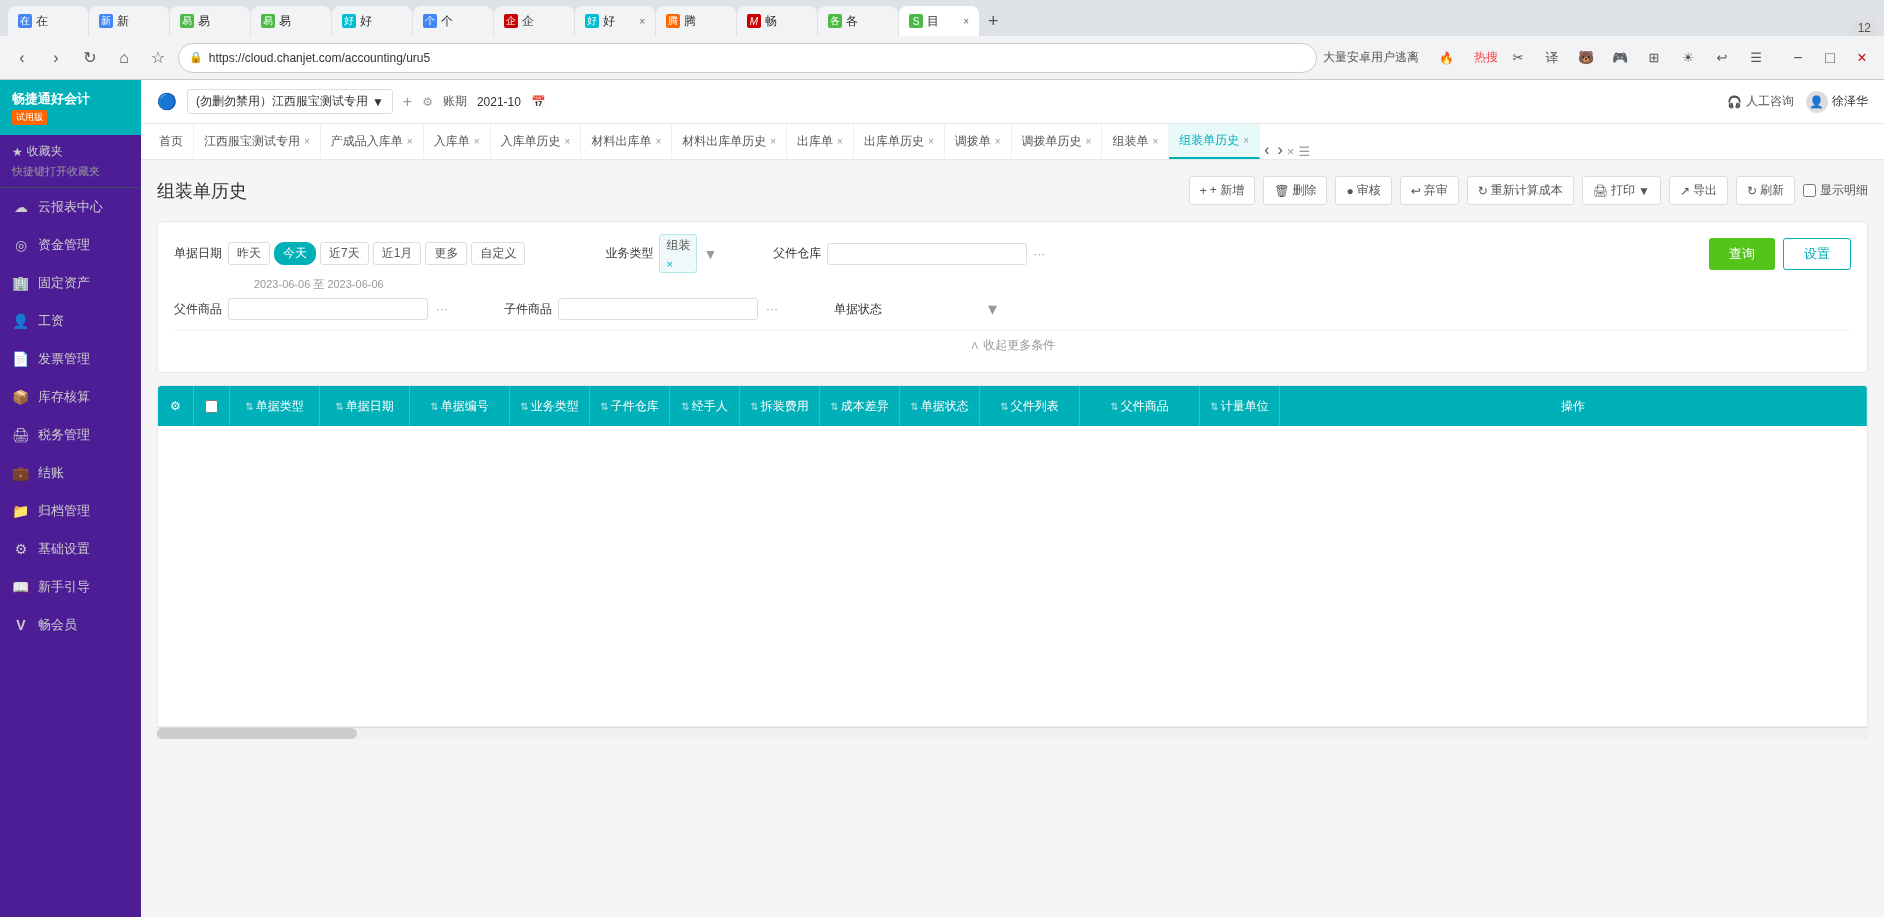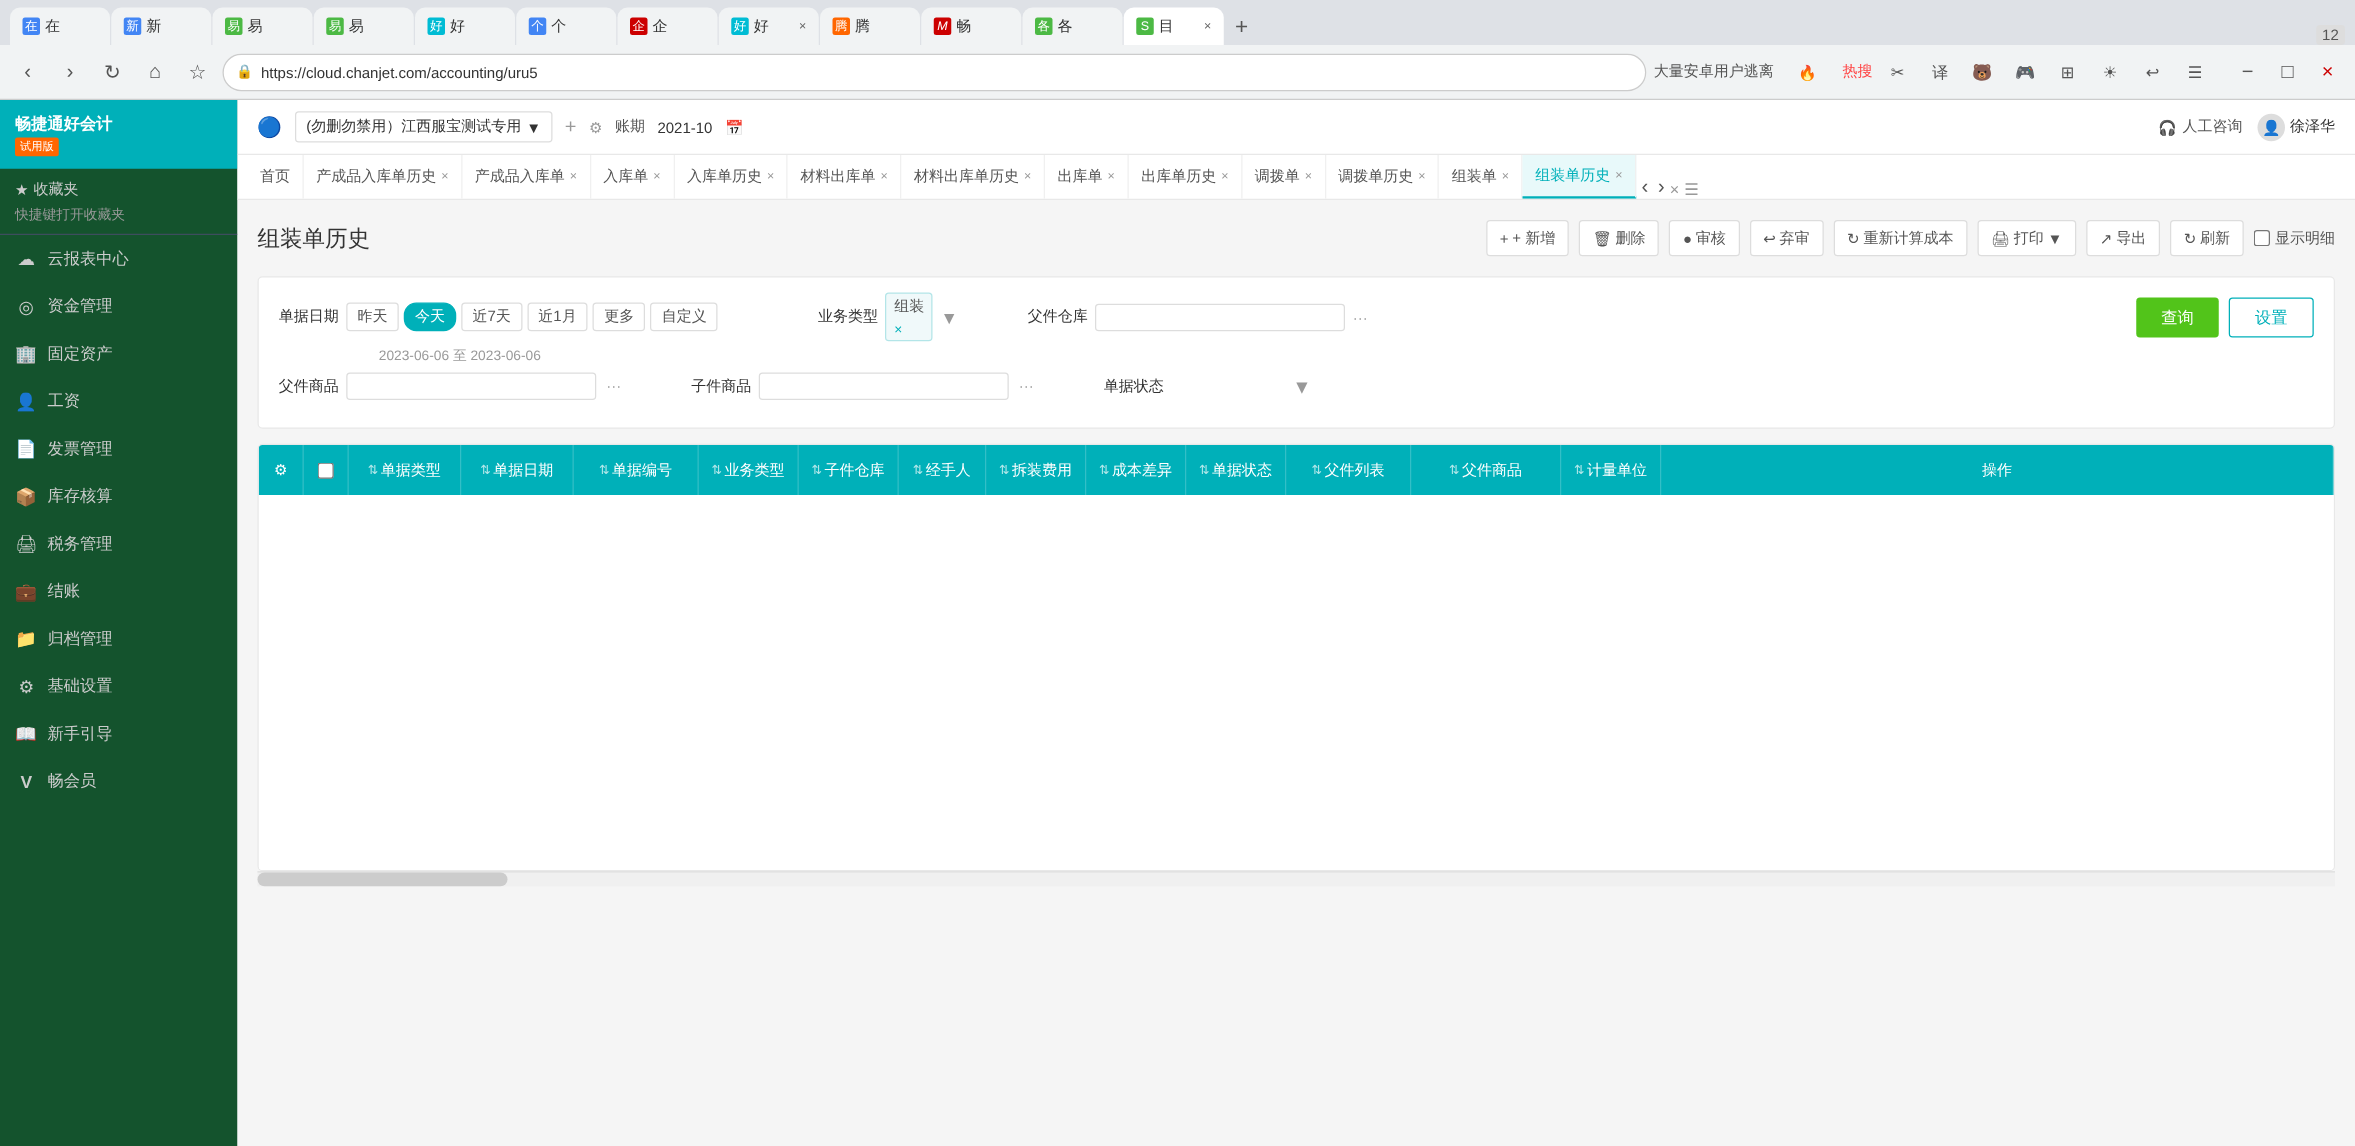--- a/index.html
+++ b/index.html
@@ -19,21 +19,21 @@
     .address-bar { flex: 1; height: 30px; border-radius: 15px; border: 1px solid #ccc; background: #fff; display: flex; align-items: center; padding: 0 10px; font-size: 12px; color: #333; gap: 6px; }
     .address-bar .lock { color: #4CAF50; font-size: 11px; }
     .search-area { display: flex; align-items: center; gap: 20px; color: #555; font-size: 12px; }
     .toolbar-icons { display: flex; align-items: center; gap: 6px; color: #555; font-size: 13px; }
     .toolbar-icon-btn { width: 28px; height: 28px; display: flex; align-items: center; justify-content: center; border-radius: 4px; cursor: pointer; font-size: 13px; }
 
     
     .app-container { display: flex; height: calc(917px - 80px); }
 
     
-    .sidebar { width: 190px; background: #14532d; display: flex; flex-direction: column; flex-shrink: 0; }
+    .sidebar { width: 141px; background: #4c1d95; display: flex; flex-direction: column; flex-shrink: 0; }
     .sidebar-header { background: #00b0b9; padding: 10px 12px; display: flex; align-items: center; gap: 8px; }
 
     .favorites-section { padding: 8px 12px; border-bottom: 1px solid #3d4d5e; }
     .favorites-title { color: #ccc; font-size: 12px; display: flex; align-items: center; gap: 4px; }
     .favorites-hint { color: #999; font-size: 11px; margin-top: 4px; }
 
     .sidebar-nav { flex: 1; overflow-y: auto; }
     .nav-item { display: flex; align-items: center; gap: 8px; padding: 10px 12px; color: #ccc; cursor: pointer; font-size: 13px; }
     .nav-item-icon { width: 18px; height: 18px; display: flex; align-items: center; justify-content: center; font-size: 14px; }
 
@@ -295,21 +295,21 @@
           <span>徐泽华</span>
         </div>
       </div>
     </div>
 
     <div class="tab-bar">
       <div class="page-tab">
         <span>首页</span>
       </div>
       <div class="page-tab">
-        <span>产成品入库单历史</span>
+        <span>江西服宝测试专用</span>
         <span class="page-tab-close">×</span>
       </div>
       <div class="page-tab">
         <span>产成品入库单</span>
         <span class="page-tab-close">×</span>
       </div>
       <div class="page-tab">
         <span>入库单</span>
         <span class="page-tab-close">×</span>
       </div>
@@ -453,20 +453,24 @@
             <input type="text" class="filter-input" style="width: 200px;">
             <span style="color:#999;cursor:pointer;margin-left:2px;">···</span>
           </div>
           <div class="filter-item" style="margin-left:40px;">
             <span class="filter-label">单据状态</span>
             <span class="filter-dropdown" style="font-size:18px;margin-left:100px;">▾</span>
           </div>
         </div>
 
 
+        <div class="collapse-bar">
+          <span>∧</span>
+          <span>收起更多条件</span>
+        </div>
       </div>
 
       <div class="data-table">
         <div class="table-header">
           <div class="th-cell th-settings">
             <span>⚙</span>
           </div>
           <div class="th-cell th-checkbox">
             <input type="checkbox" style="">
           </div>

